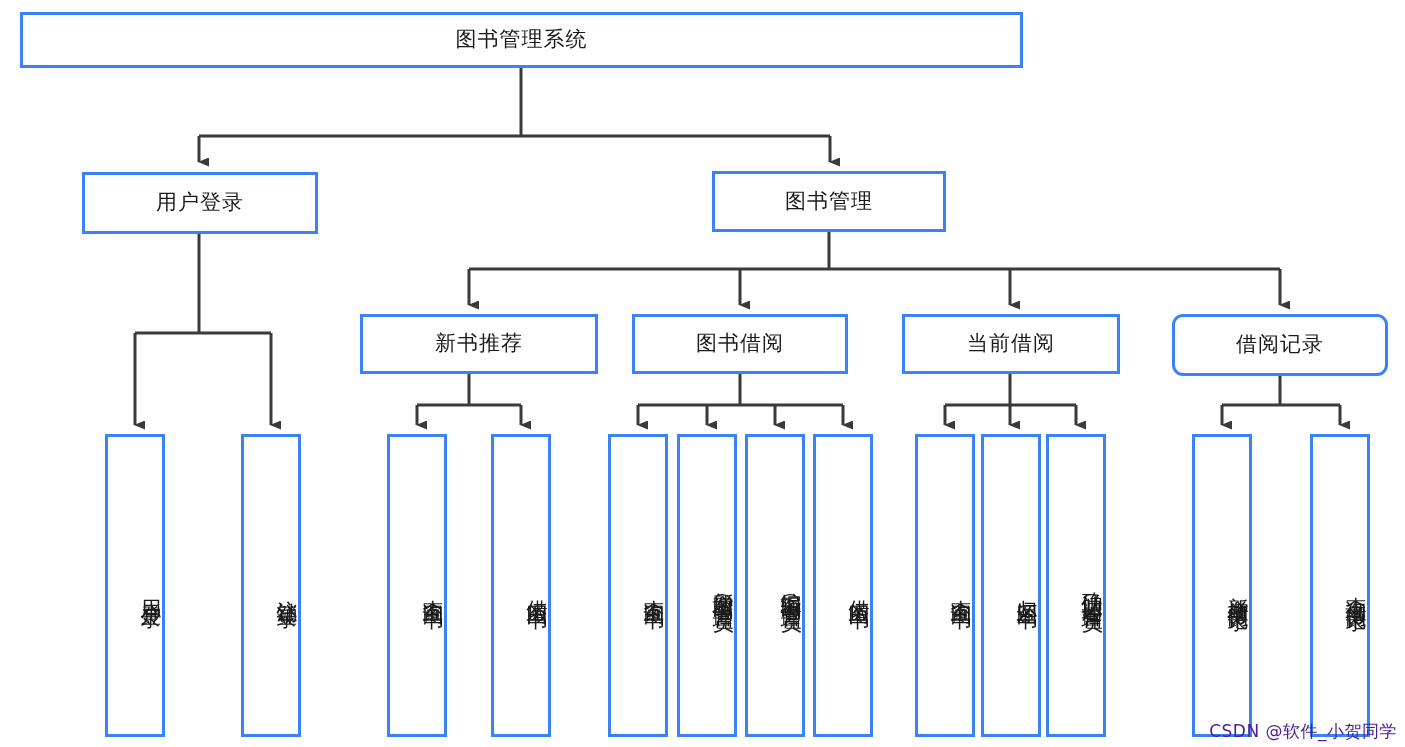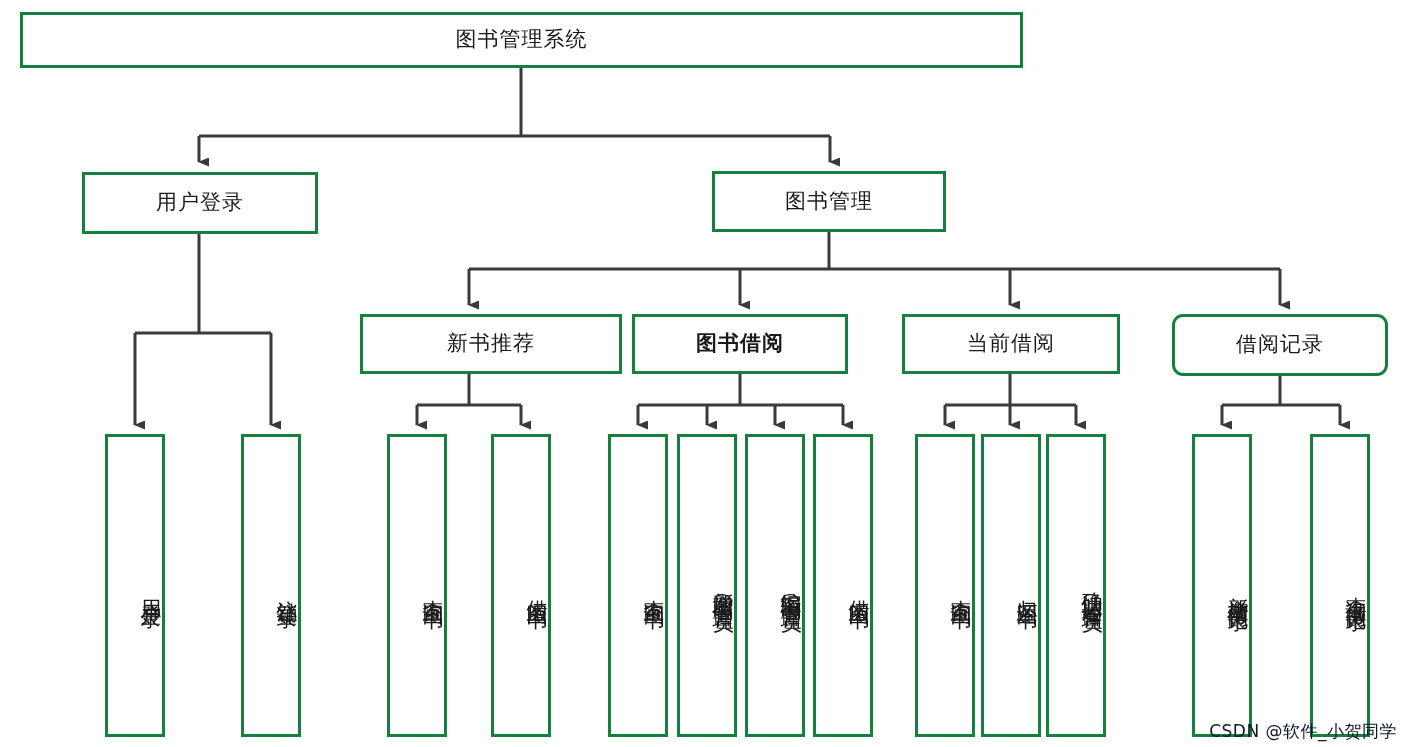--- a/index.html
+++ b/index.html
@@ -24,21 +24,21 @@
     left: 0;
     top: 0;
     width: 1405px;
     height: 747px;
     pointer-events: none;
   }
   .node {
     position: absolute;
     box-sizing: border-box;
     background: #ffffff;
-    border: 3px solid #15803d;
+    border: 3px solid #3b82f6;
     display: flex;
     align-items: center;
     justify-content: center;
     color: #1a1a1a;
     z-index: 2;
   }
   .node.h {
     font-size: 21px;
     letter-spacing: 1px;
     line-height: 1.2;
@@ -57,21 +57,21 @@
     writing-mode: vertical-rl;
     text-orientation: upright;
     display: block;
     white-space: nowrap;
   }
   #watermark {
     position: absolute;
     right: 8px;
     bottom: 4px;
     font-size: 17px;
-    color: #0f172a;
+    color: #4c1d95;
     letter-spacing: 0.5px;
     z-index: 5;
     white-space: nowrap;
   }
 </style>
 </head>
 <body>
 
 <div id="canvas">
 
@@ -129,24 +129,24 @@
     <span>图书管理系统</span>
   </div>
 
   <div class="node h" style="left:82px; top:172px; width:236px; height:62px;">
     <span>用户登录</span>
   </div>
   <div class="node h" style="left:712px; top:171px; width:234px; height:61px;justify-content:center;">
     <span>图书管理</span>
   </div>
 
-  <div class="node h" style="left:360px; top:314px; width:262px; height:60px;">
+  <div class="node h" style="left:360px; top:314px; width:238px; height:60px;">
     <span>新书推荐</span>
   </div>
-  <div class="node h" style="left:632px; top:314px; width:216px; height:60px;font-weight:bold;">
+  <div class="node h" style="left:632px; top:314px; width:216px; height:60px;">
     <span>图书借阅</span>
   </div>
   <div class="node h" style="left:902px; top:314px; width:218px; height:60px;">
     <span>当前借阅</span>
   </div>
   <div class="node h" style="left:1172px; top:314px; width:216px; height:62px;border-radius:11px;">
     <span>借阅记录</span>
   </div>
 
   <div class="node v" style="left:105px; top:434px; width:60px; height:303px;">

